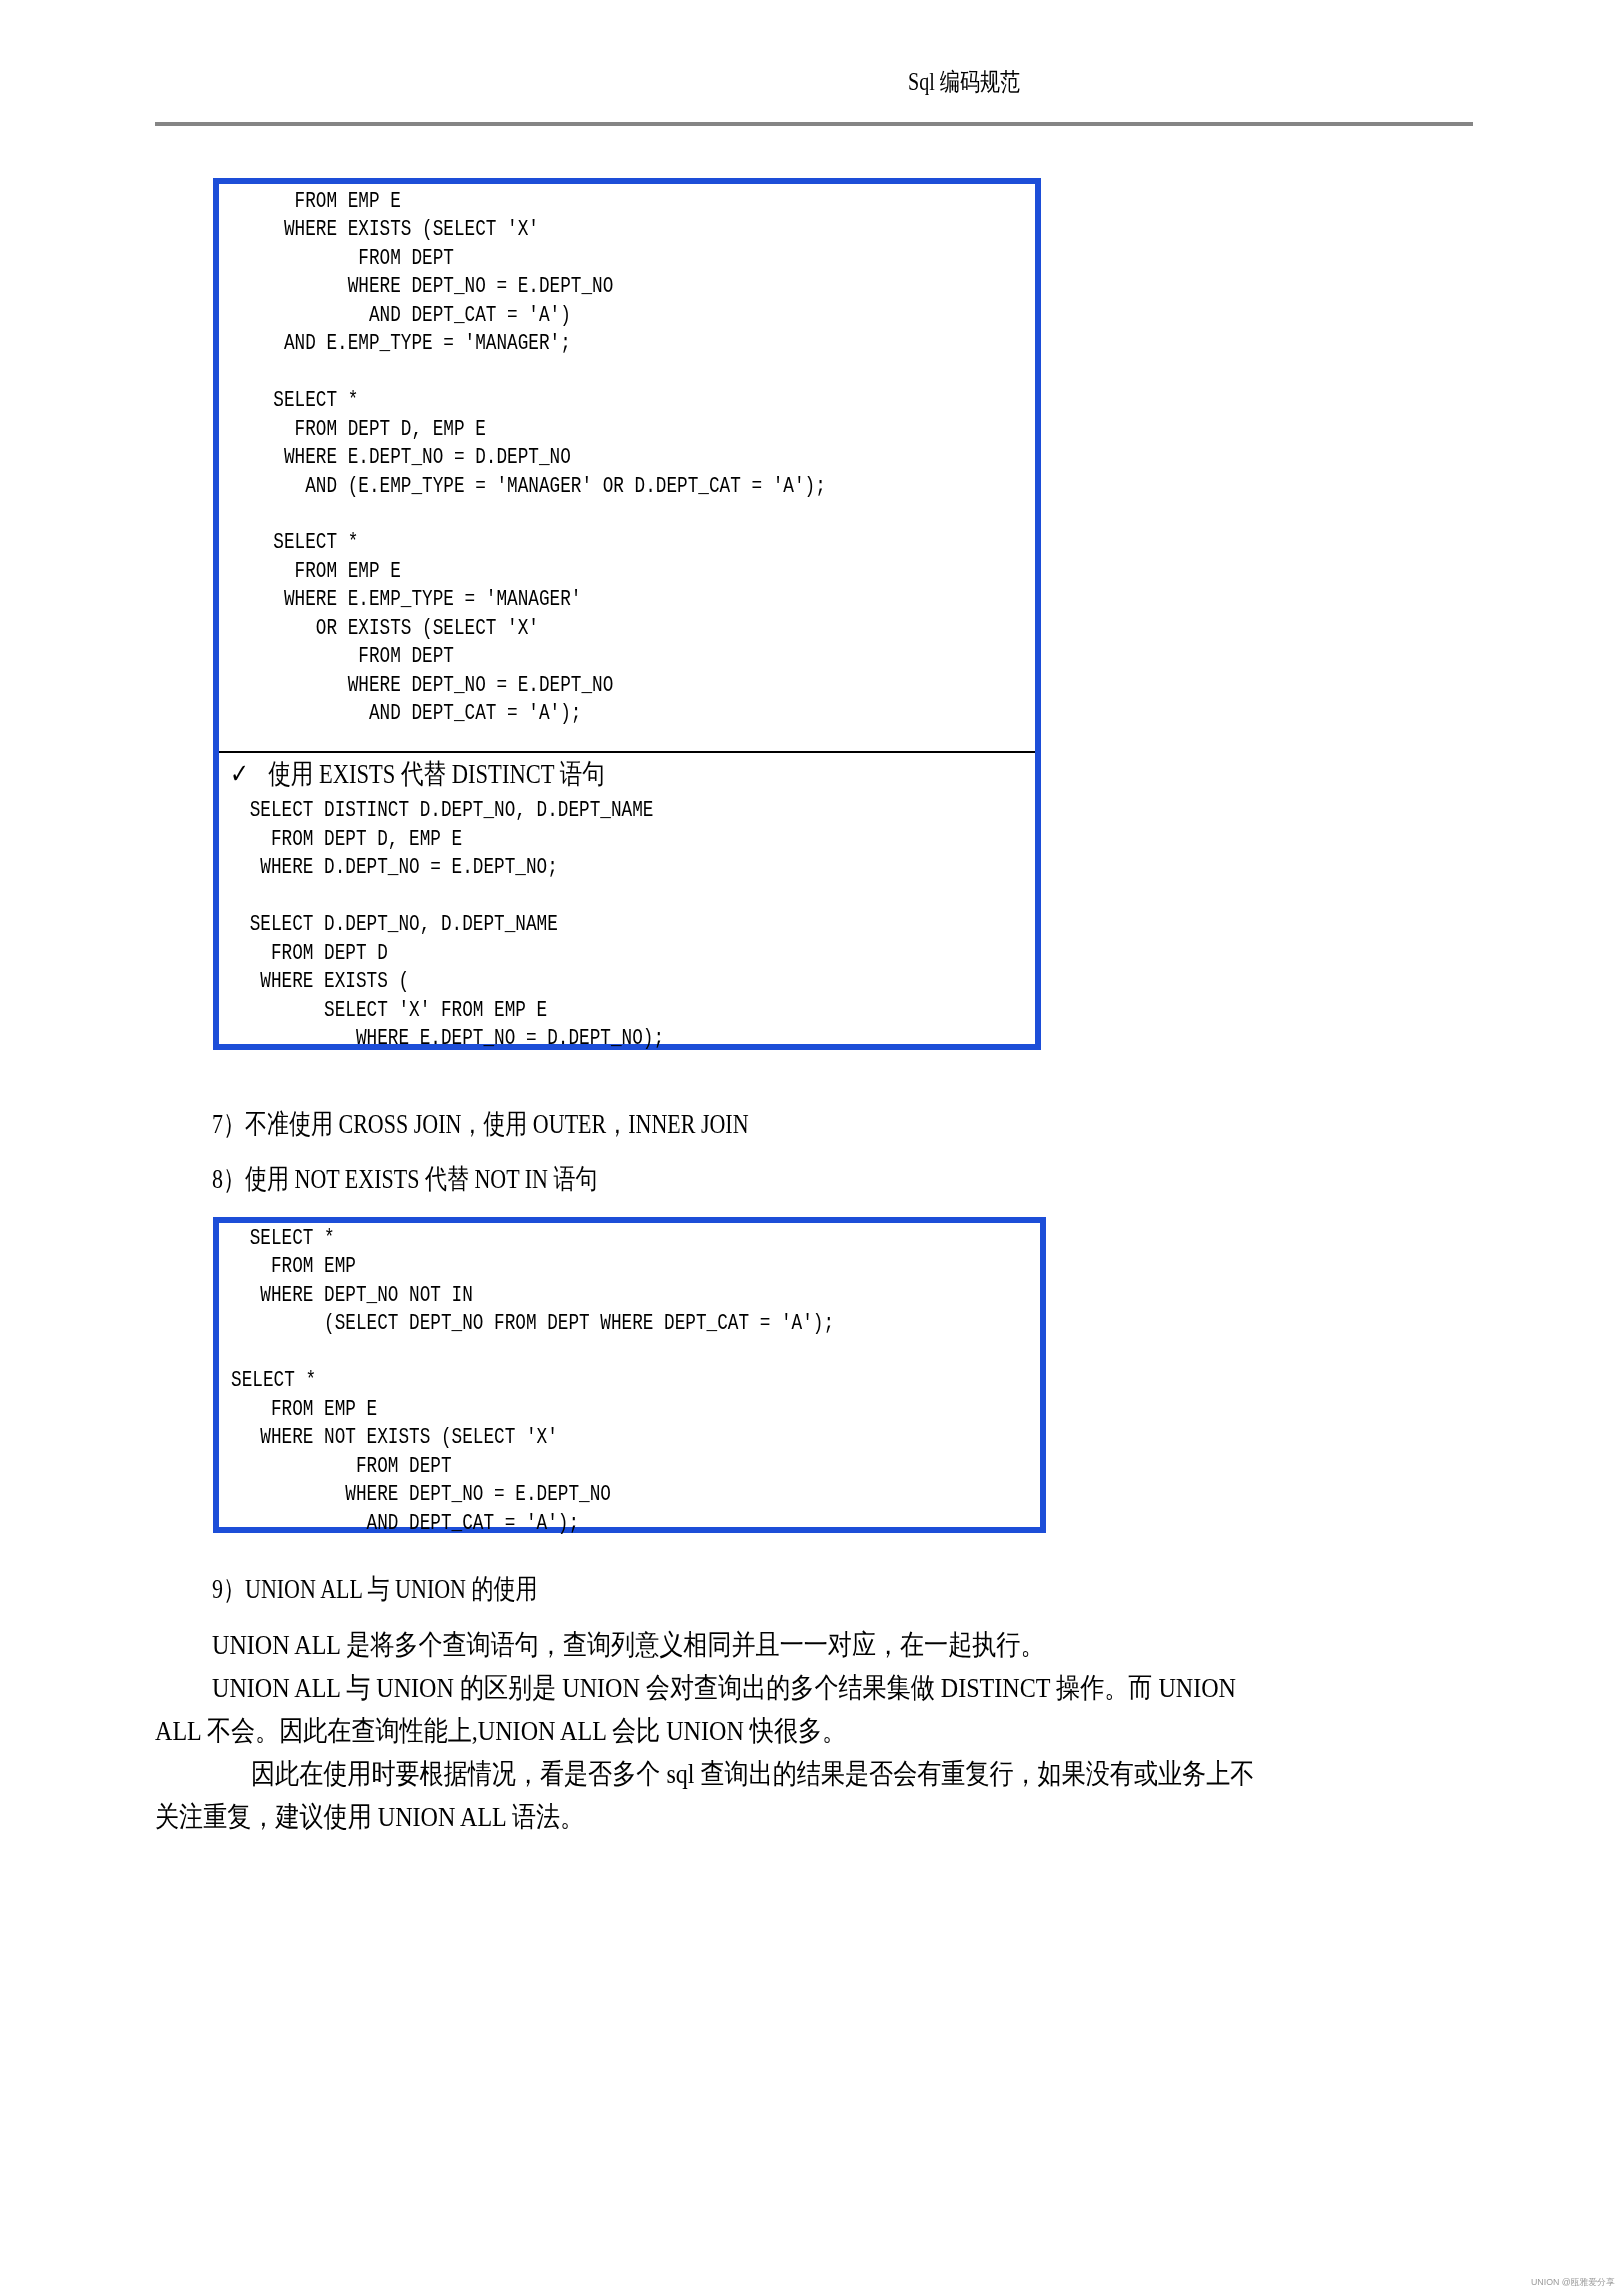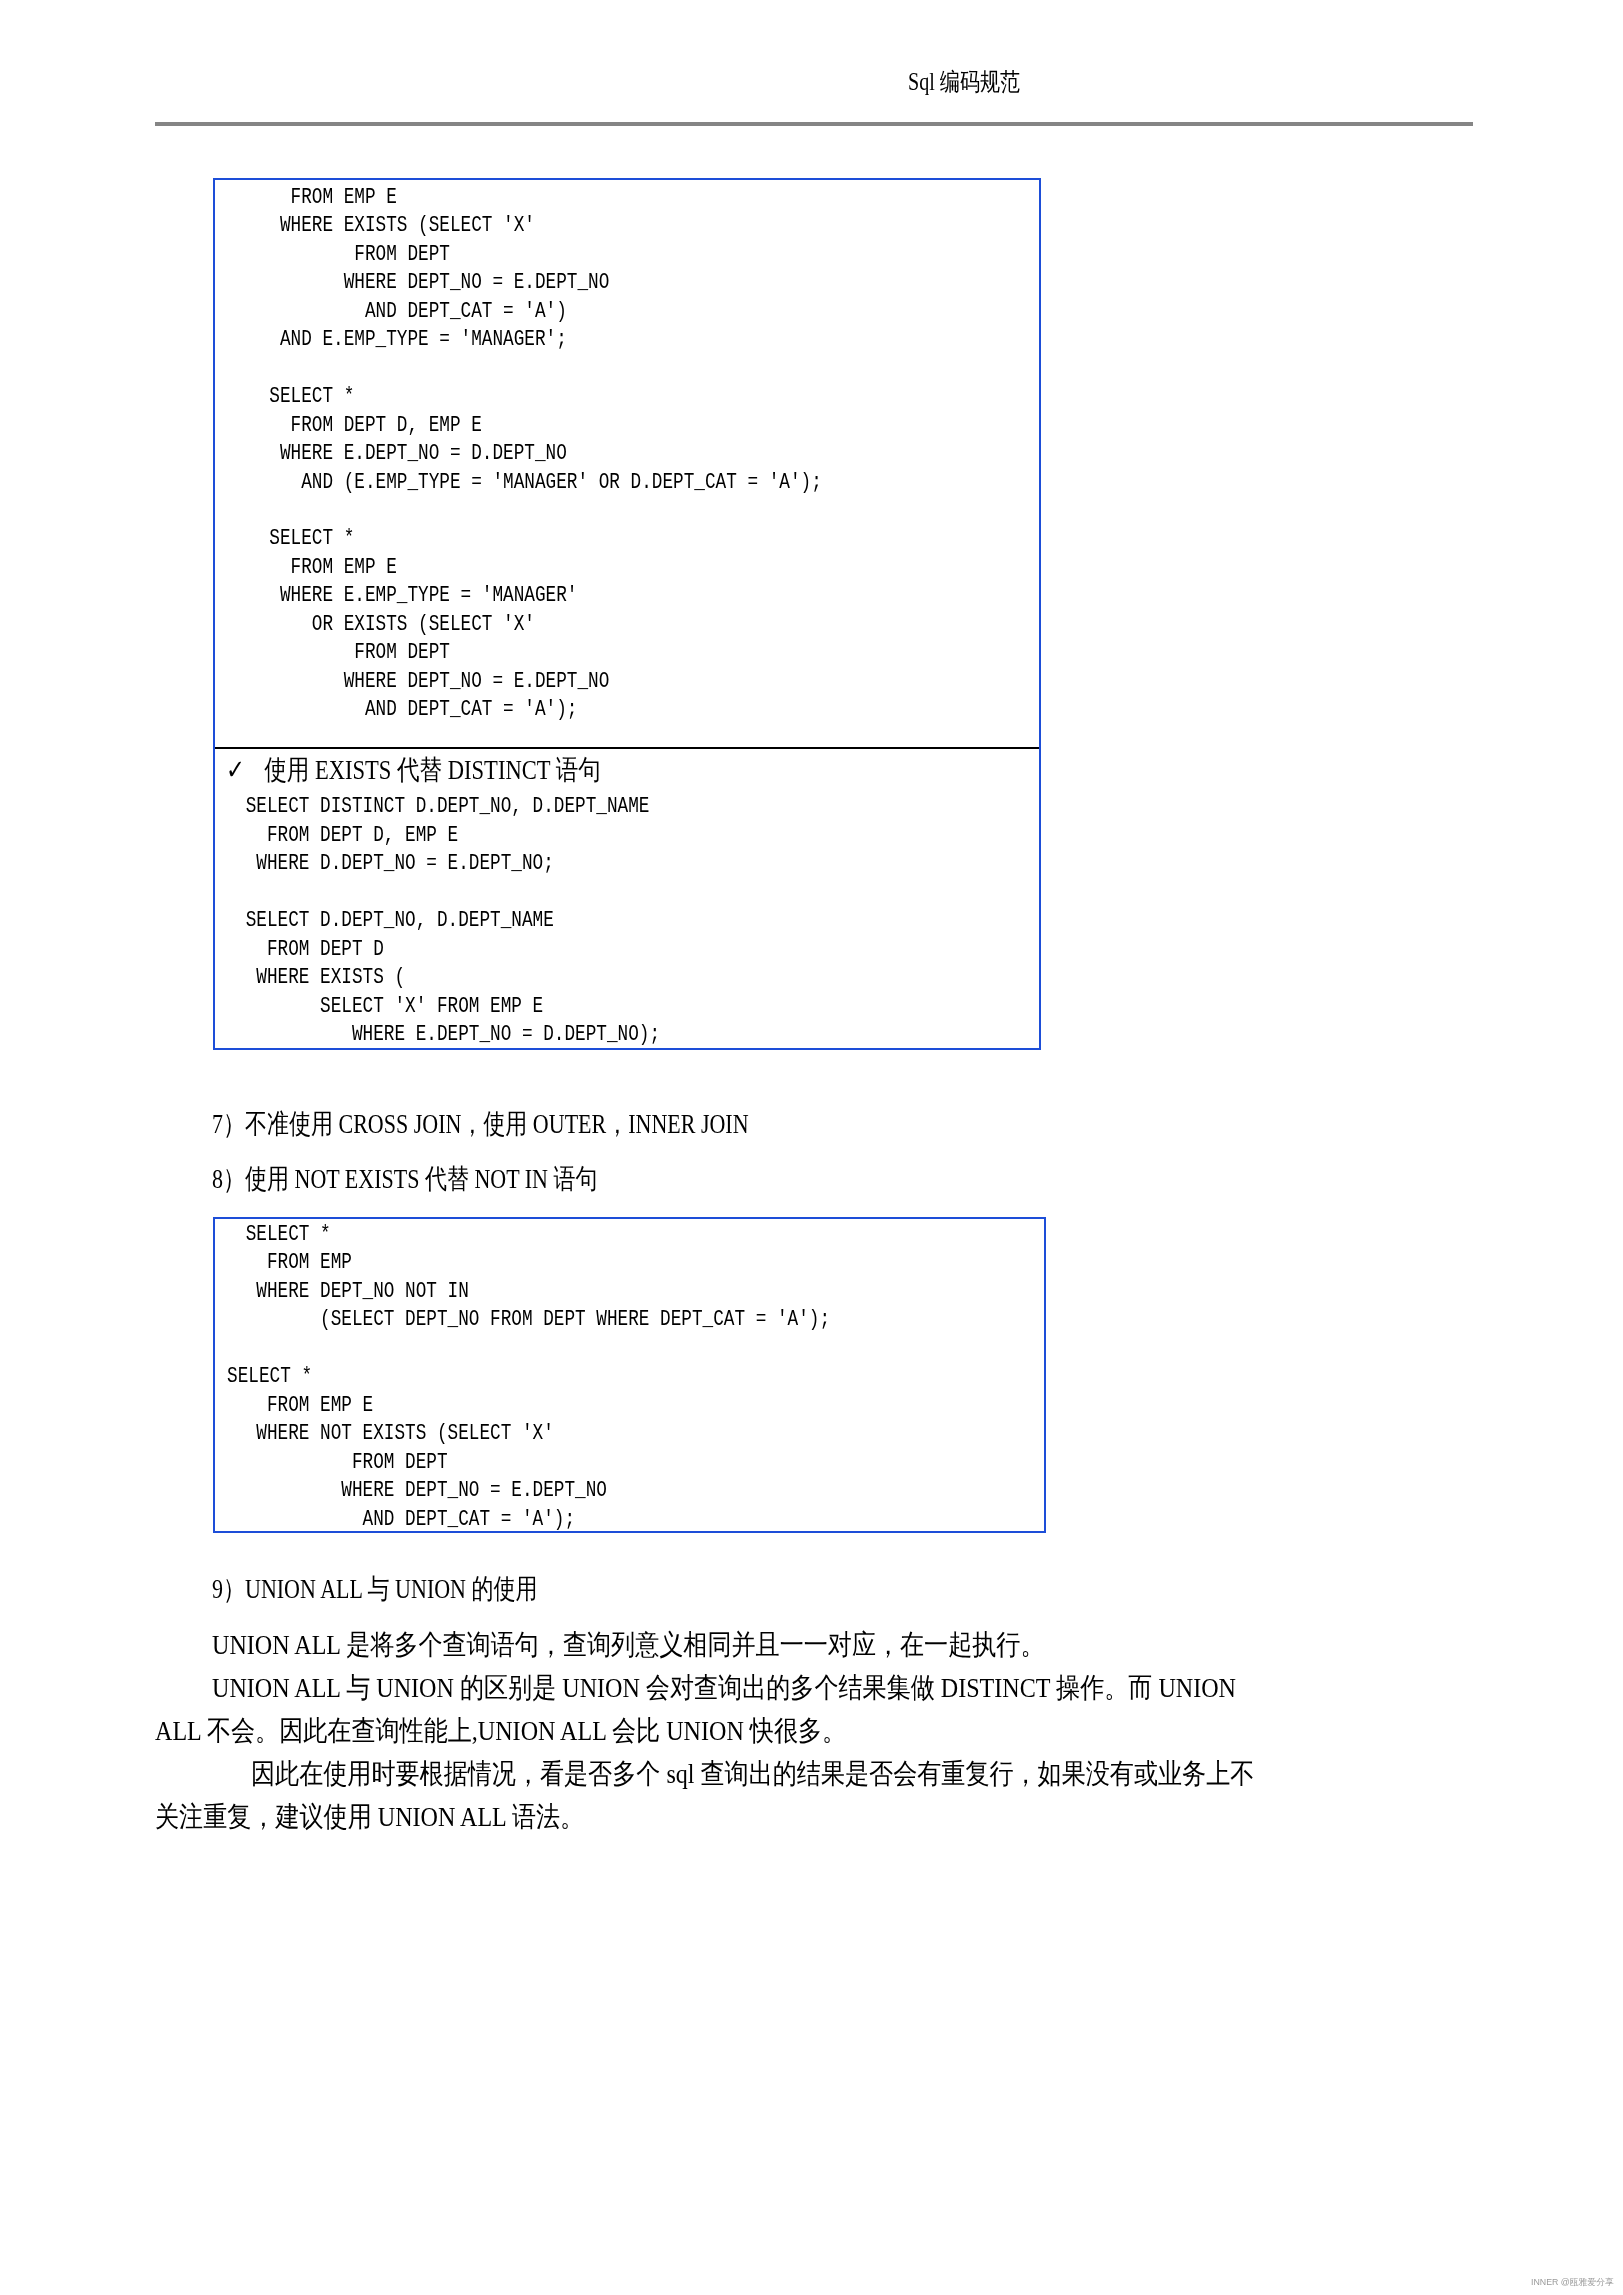--- a/index.html
+++ b/index.html
@@ -1,21 +1,21 @@
 <!DOCTYPE html>
 <html style="font-size:7.9px"><head>
   <meta charset="utf-8">
   <style>
     html, body { margin: 0; padding: 0; background: #ffffff; }
     body { width: 1623px; height: 2295px; position: relative; overflow: hidden;
            font-family: "Liberation Serif", "DejaVu Serif", serif; color: #000; }
     .page-header-title { position: absolute; left: 908px; top: 65px; font-size: 24.5px;
            transform: scaleX(0.82); transform-origin: left top; white-space: nowrap; }
     .header-rule { position: absolute; left: 155px; top: 122px; width: 1318px; height: 4.4px; background: #858585; }
-    .code-box { position: absolute; border: 2px solid #1d4ed8; box-sizing: border-box; background: #fff; }
+    .code-box { position: absolute; border: 6px solid #1d4ed8; box-sizing: border-box; background: #fff; }
     .code-section { position: relative; }
     .code-line { position: absolute; white-space: pre; font-family: "Liberation Mono", "DejaVu Sans Mono", monospace;
            font-size: 21.6px; line-height: 28.5px; transform: scaleX(0.82); transform-origin: left top; }
     .section-divider { position: absolute; left: 0; right: 0; height: 2px; background: #000; }
     .check-heading { position: absolute; white-space: nowrap; font-size: 27.5px; line-height: 32px;
            transform: scaleX(0.82); transform-origin: left top; }
     .check-icon { display: inline-block; margin-right: 23.6px; }
     .item-line { position: absolute; white-space: nowrap; font-size: 27.5px; line-height: 32px;
            transform: scaleX(0.80); transform-origin: left top; }
     .para-line { position: absolute; white-space: nowrap; font-size: 28px; line-height: 32px;
@@ -85,14 +85,14 @@
 </div>
 
 <div class="item-line" style="left:212px; top:1573px;">9）UNION ALL  与 UNION  的使用</div>
 
 <div class="para-line" style="left:212px; top:1629px;">UNION ALL 是将多个查询语句，查询列意义相同并且一一对应，在一起执行。</div>
 <div class="para-line" style="left:212px; top:1672px;">UNION ALL 与 UNION 的区别是 UNION 会对查询出的多个结果集做 DISTINCT 操作。而 UNION</div>
 <div class="para-line" style="left:155px; top:1715px;">ALL 不会。因此在查询性能上,UNION ALL 会比 UNION 快很多。</div>
 <div class="para-line" style="left:251px; top:1758px;">因此在使用时要根据情况，看是否多个 sql 查询出的结果是否会有重复行，如果没有或业务上不</div>
 <div class="para-line" style="left:155px; top:1801px;">关注重复，建议使用 UNION ALL 语法。</div>
 
-<div class="watermark">INNER @瓯雅爱分享</div>
+<div class="watermark">UNION @瓯雅爱分享</div>
 
 
 </body></html>

